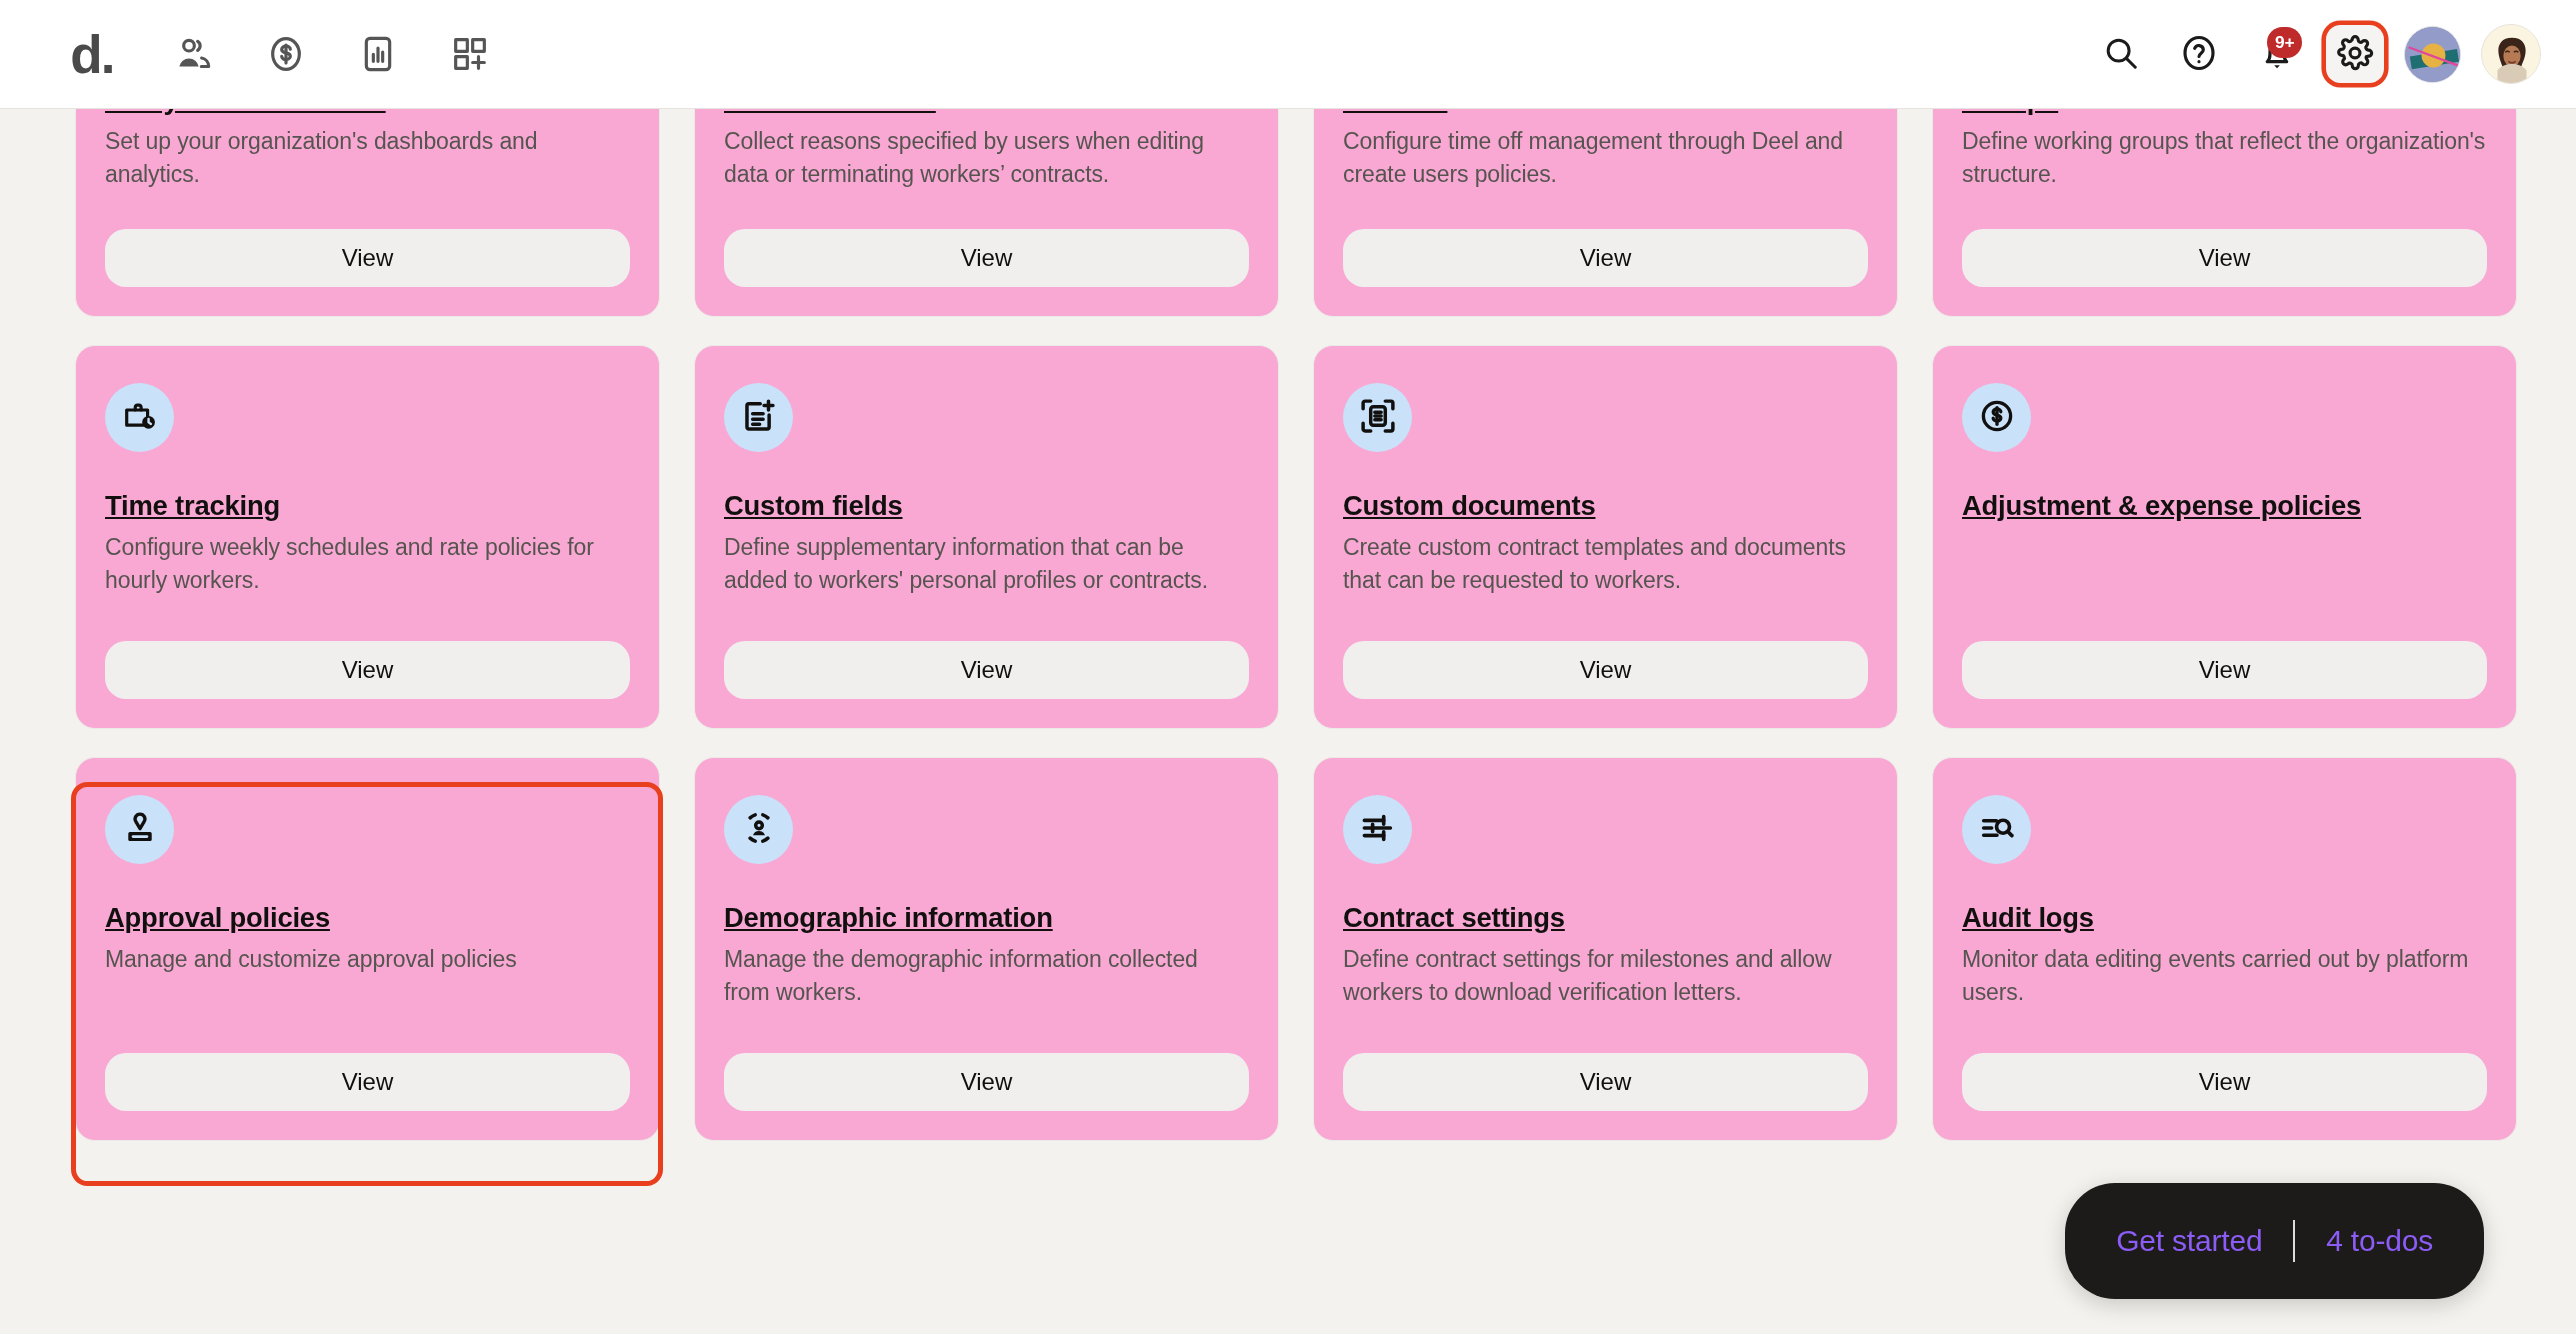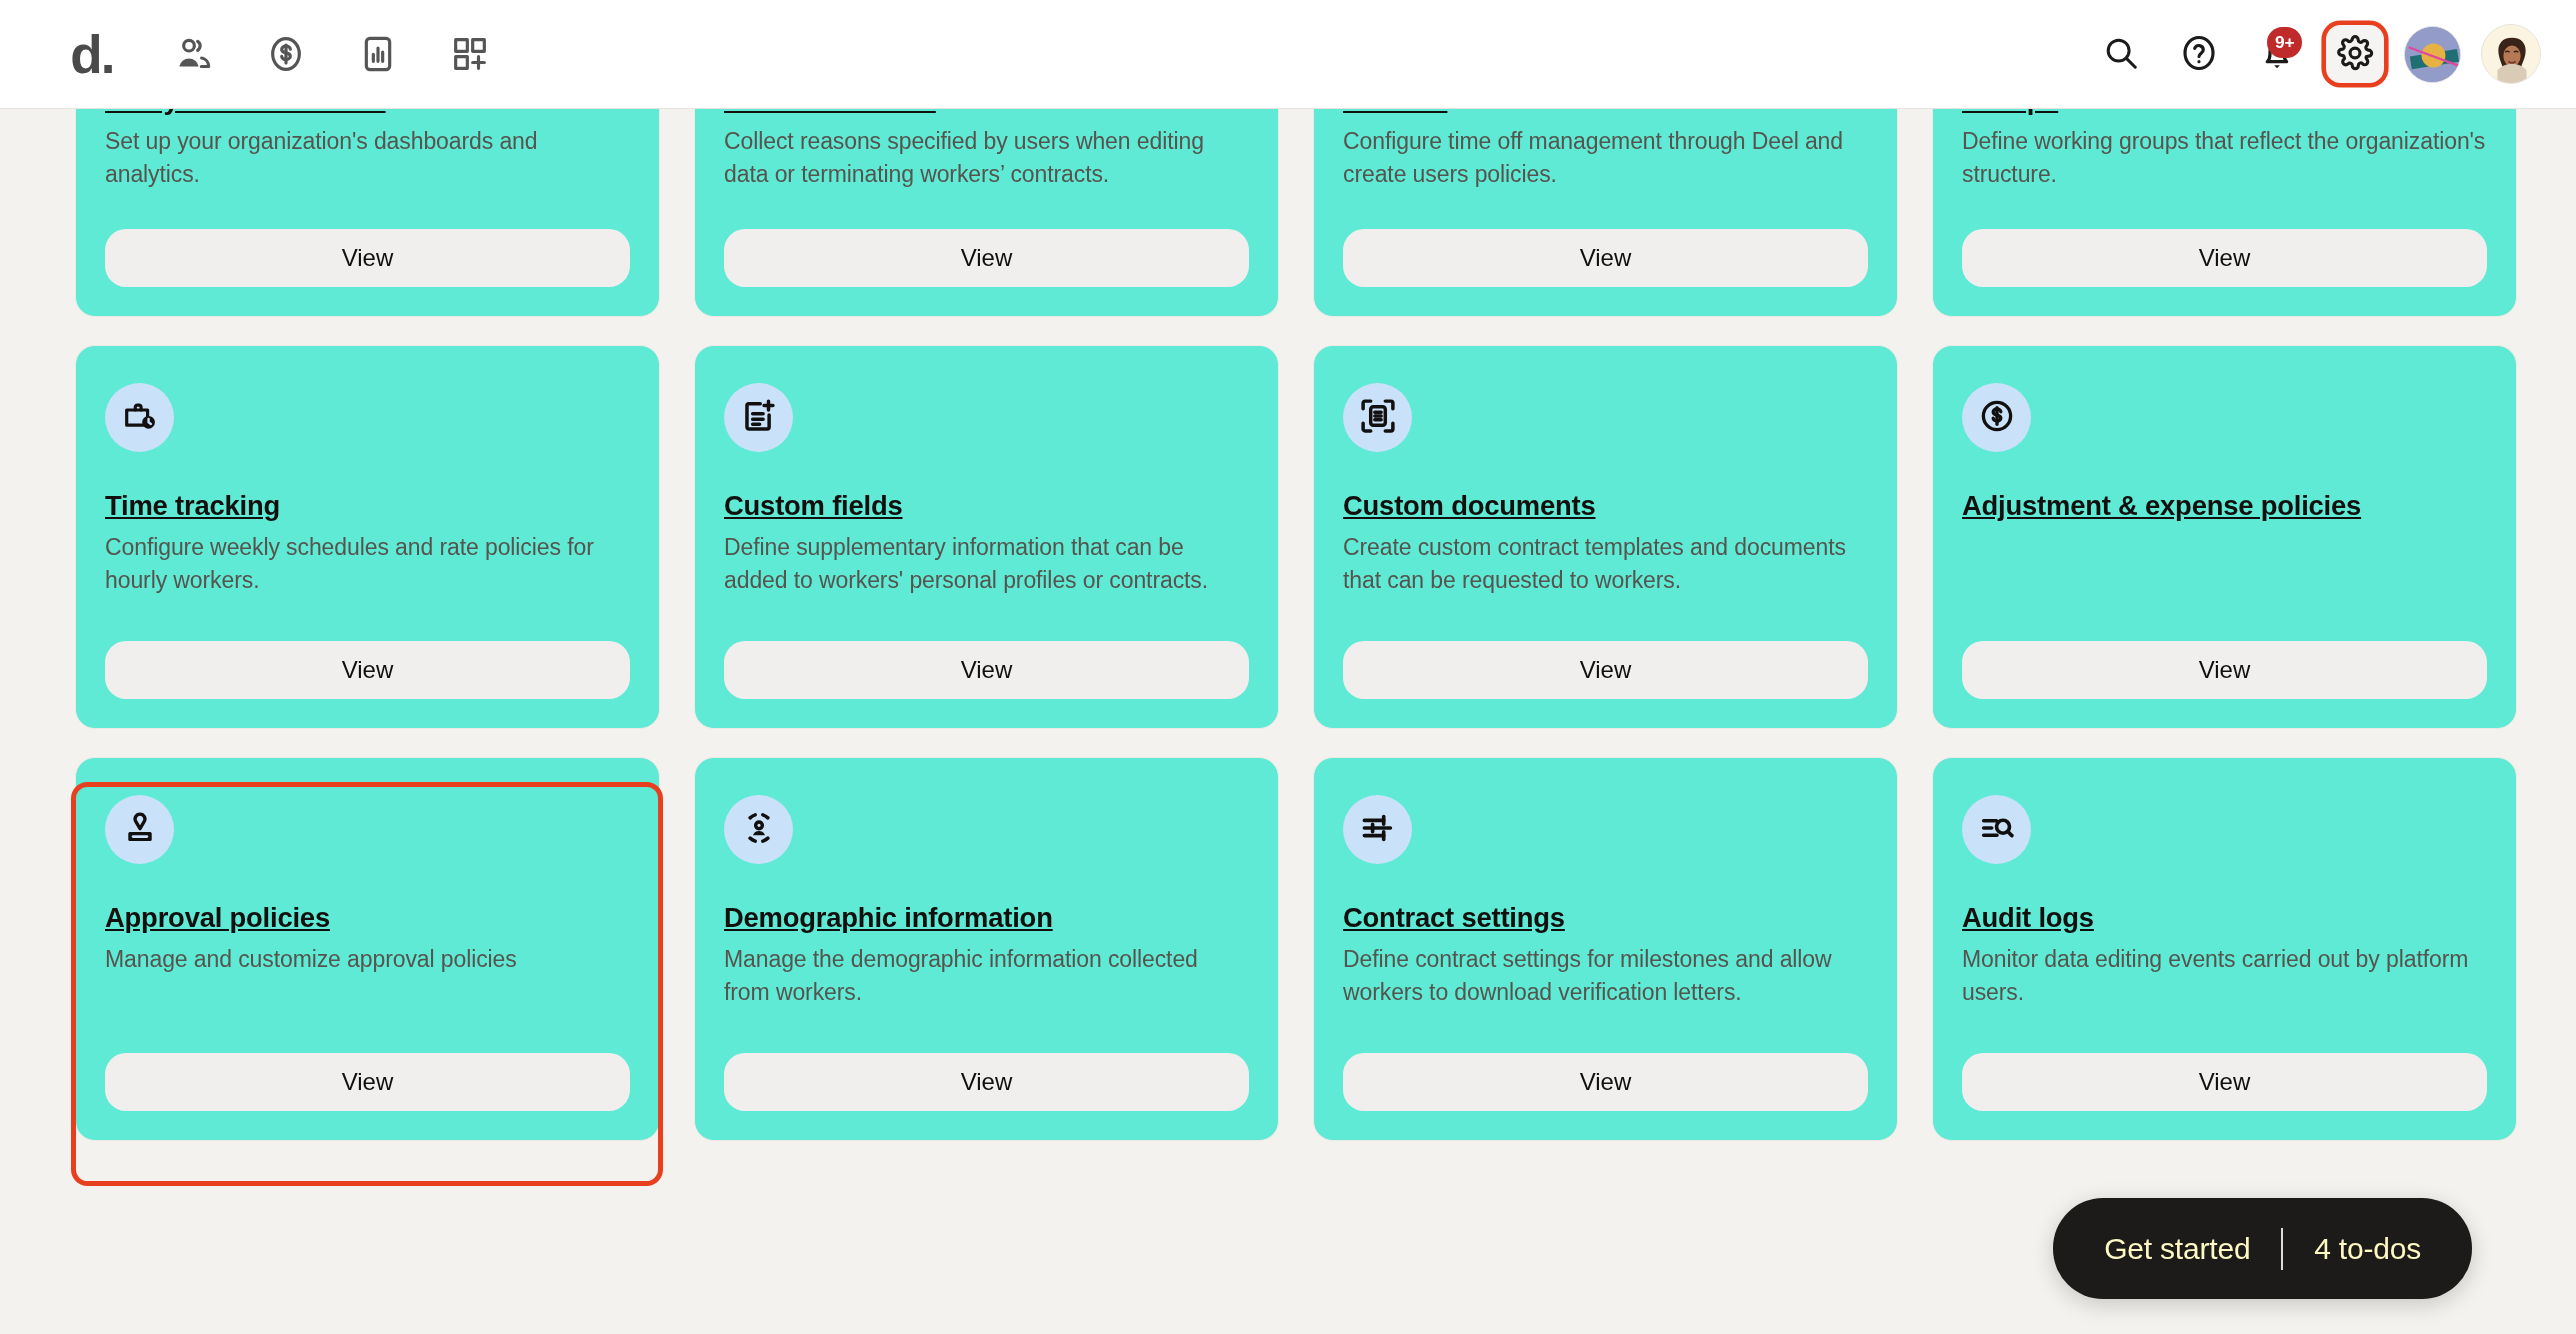--- a/index.html
+++ b/index.html
@@ -79,21 +79,21 @@
   .grid {
     position: absolute;
     left: 75px; top: -57px;
     width: 2449px;
     display: grid;
     grid-template-columns: repeat(4, 585px);
     column-gap: 34px;
     row-gap: 28px;
   }
   .card {
-    background: #5eead4;
+    background: #f9a8d4;
     border-radius: 20px;
     border: 0.9px solid #eceae6;
     padding: 37px 29px 29px 29px;
     display: flex; flex-direction: column;
     min-height: 384px;
     cursor: pointer;
     position: relative;
   }
   .card.row-first { min-height: 265px; padding-top: 31px; }
   .card-icon {
@@ -127,27 +127,27 @@
     width: 592px; height: 404px;
     border: 5.5px solid #e8401f;
     border-radius: 16.4px;
     pointer-events: none;
     z-index: 12;
   }
 
   
   .get-started {
     position: absolute;
-    right: 104px; bottom: 35px;
-    height: 101px;
+    right: 92px; bottom: 35px;
+    height: 116px;
     background: #1d1b19;
     border-radius: 50px;
     display: flex; align-items: center;
     padding: 0 51px;
-    color: #fef9c3;
+    color: #8b5cf6;
     cursor: pointer;
     z-index: 30;
     box-shadow: 0 5.5px 22px rgba(0,0,0,0.18);
   }
   .gs-label { font-size: 30px; letter-spacing: -0.2px; }
   .gs-divider { width: 1.8px; height: 42px; background: #ffffff; margin: 0 31px; opacity: .85; }
   .gs-count { font-size: 30px; letter-spacing: -0.2px; }
 </style>
 </head>
 <body>

